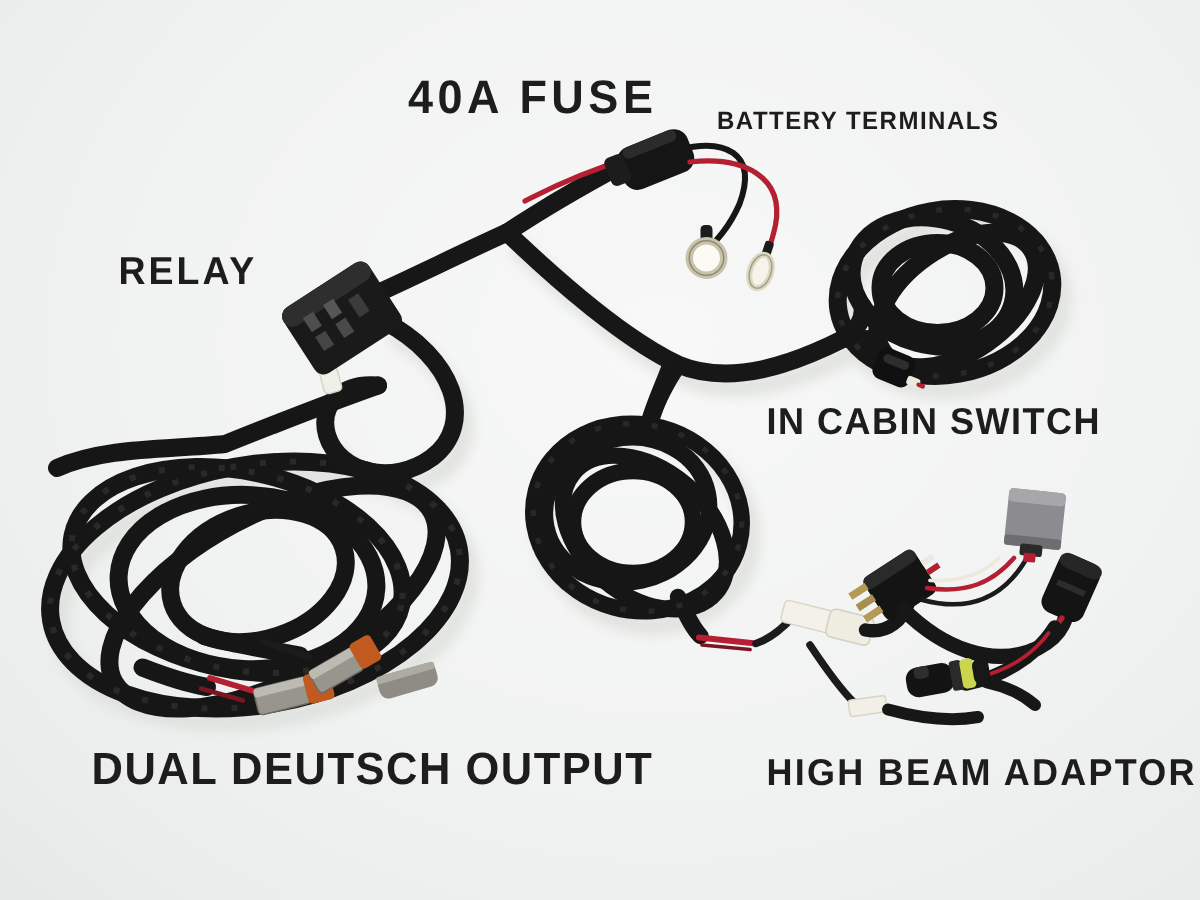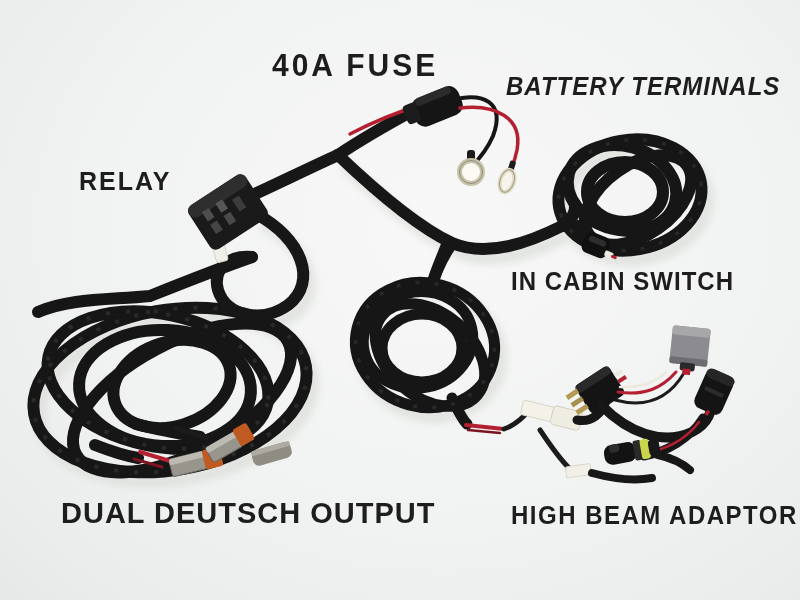--- a/index.html
+++ b/index.html
@@ -13,21 +13,21 @@
   .photo svg { position:absolute; left:0; top:0; }
   .label {
     position: absolute;
     font-weight: 800;
     color: #1d1d1d;
     white-space: nowrap;
     transform: scaleY(1.04);
     text-transform: uppercase;
   }
   .label-fuse      { left:272px; top:49px;  font-size:30px; letter-spacing:3px; }
-  .label-battery   { left:506px; top:73px;  font-size:24px; letter-spacing:1px;font-style:italic; }
+  .label-battery   { left:478px; top:73px;  font-size:16px; letter-spacing:1px; }
   .label-relay     { left:79px;  top:167px; font-size:25px; letter-spacing:2px; }
   .label-cabin     { left:511px; top:268px; font-size:24px; letter-spacing:1px; }
   .label-deutsch   { left:61px;  top:497px; font-size:29px; letter-spacing:1px; }
   .label-highbeam  { left:511px; top:502px; font-size:24px; letter-spacing:1.5px; }
 </style>
 </head>
 <body>
 
 <div class="photo">
 

